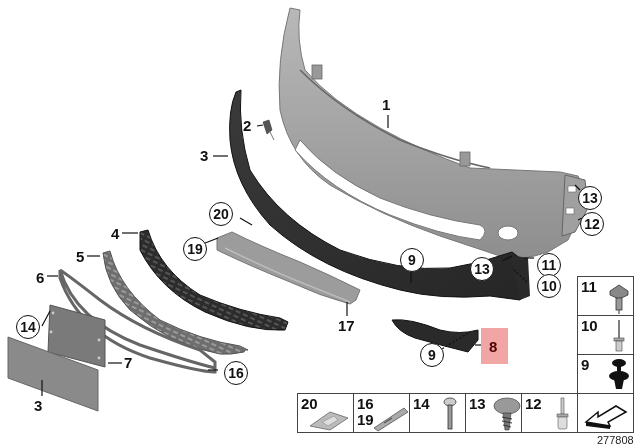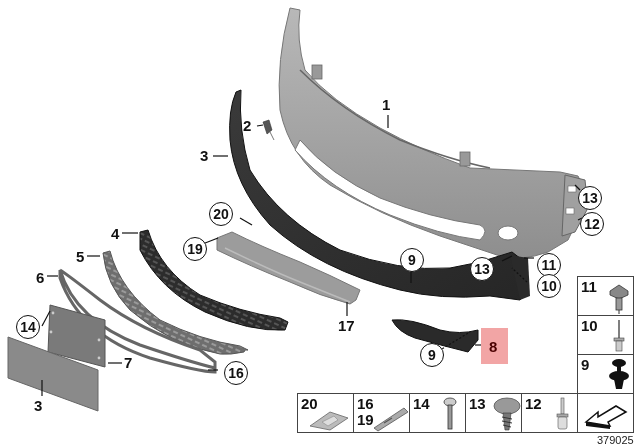--- a/index.html
+++ b/index.html
@@ -209,14 +209,14 @@
       <rect x="6" y="21" width="9" height="12" rx="2" fill="#ddd" stroke="#555" stroke-width="0.6"></rect>
     </svg>
   </div>
   <div class="cell" style="left:577px;top:393px;width:57px;height:40px">
     <svg class="cell-icon" style="left:4px;top:6px" width="50" height="30">
       <path d="M4 22 L16 12 L16 17 L34 6 L44 12 L26 22 L28 26 Z" fill="#fff" stroke="#111" stroke-width="1.5"></path>
       <path d="M4 22 L28 26 L28 29 L4 26 Z" fill="#111"></path>
     </svg>
   </div>
 
-  <div class="ref" style="left:597px;top:434px">379025</div>
+  <div class="ref" style="left:597px;top:434px">277808</div>
 </div>
 
 </body></html>

